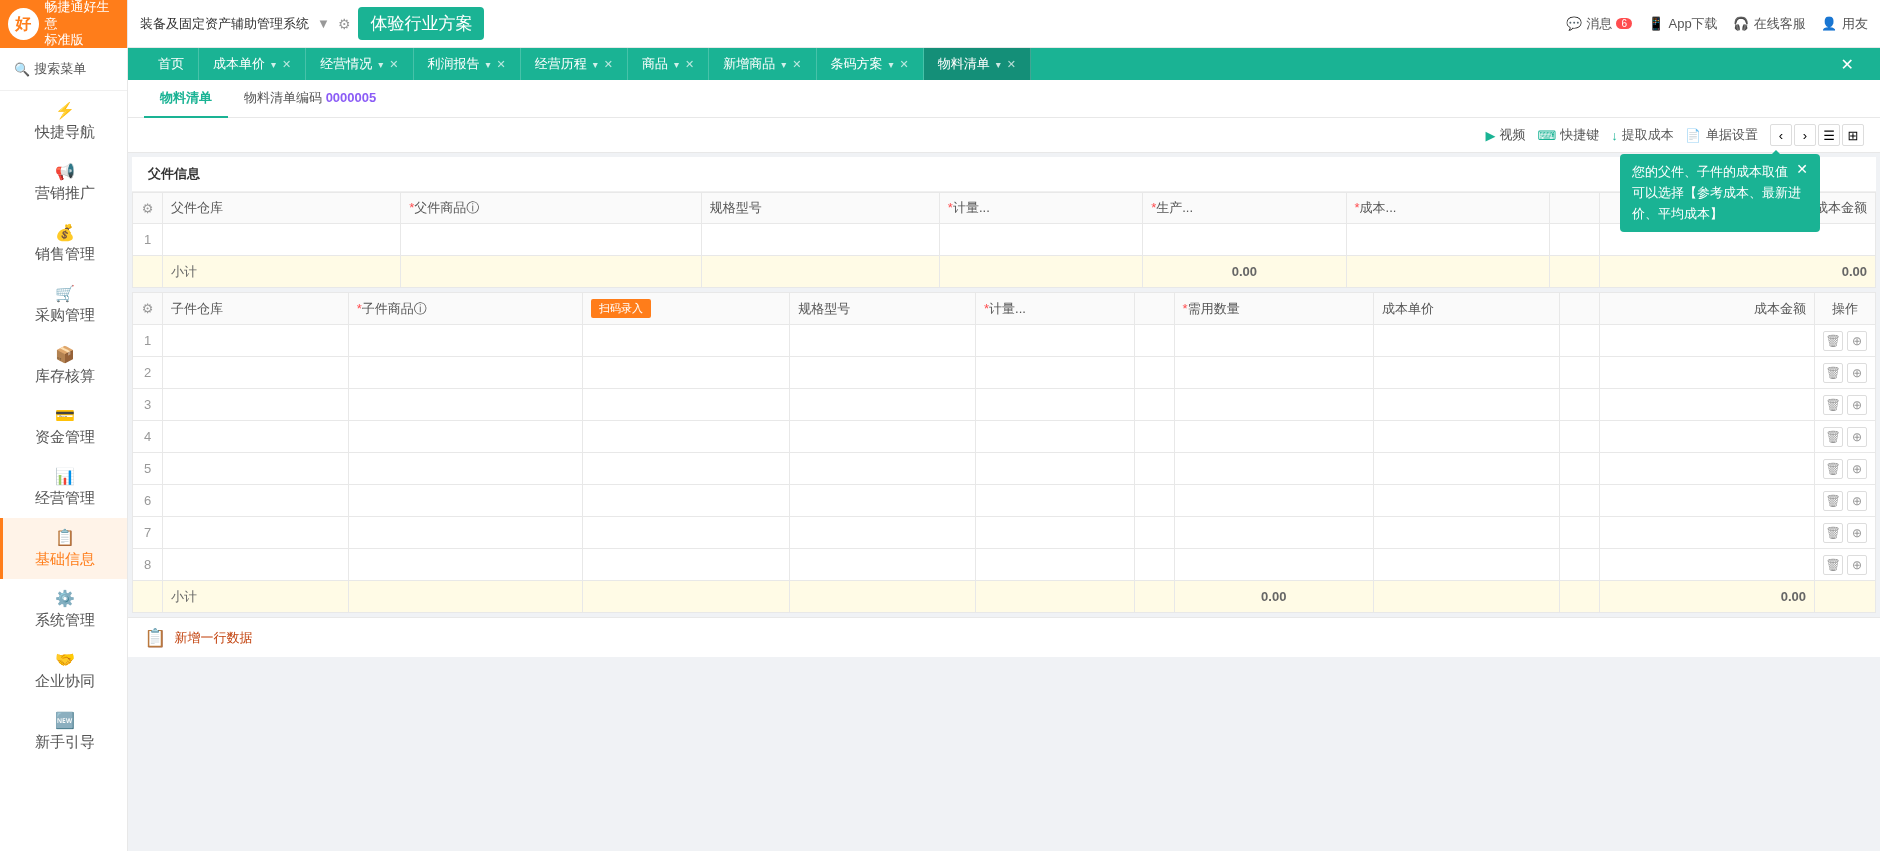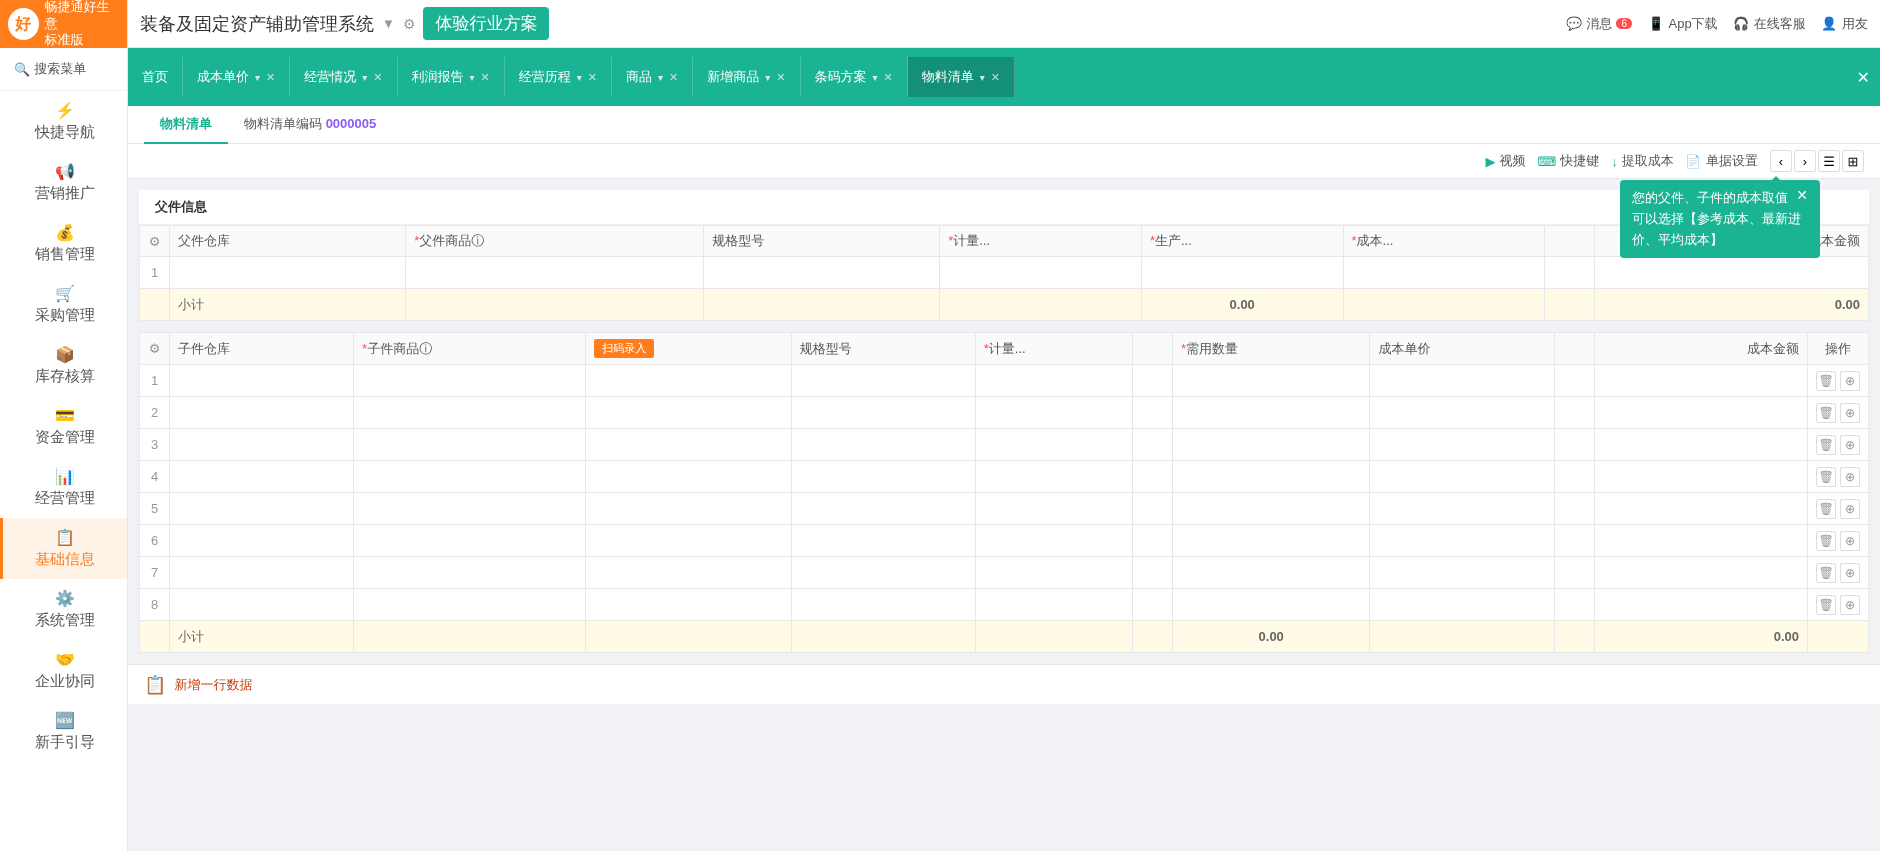--- a/index.html
+++ b/index.html
@@ -17,28 +17,28 @@
     .sidebar-nav-item.active { background: #fff3e8; color: #ff7d1a; border-left-color: #ff7d1a; }
     .sidebar-nav-item .icon { font-size: 16px; }
     .sidebar-nav-item .label { font-size: 15px; }
 
     
     .main { flex: 1; display: flex; flex-direction: column; overflow: hidden; }
 
     
     .topbar { height: 48px; background: #fff; border-bottom: 1px solid #e8e8e8; display: flex; align-items: center; justify-content: space-between; padding: 0 12px; flex-shrink: 0; }
     .topbar-left { display: flex; align-items: center; gap: 8px; }
-    .system-title { font-size: 18px; color: #333; }
+    .system-title { font-size: 13px; color: #333; }
     .topbar-right { display: flex; align-items: center; gap: 16px; }
     .topbar-btn { display: flex; align-items: center; gap: 4px; cursor: pointer; color: #555; font-size: 12px; }
     .badge { background: #ff4d4f; color: #fff; border-radius: 10px; padding: 0 5px; font-size: 10px; min-width: 16px; text-align: center; }
     .try-btn { background: #1ab394; color: #fff; border: none; border-radius: 4px; padding: 5px 12px; cursor: pointer; font-size: 17px; }
 
     
-    .nav-tabs { height: 58px; background: #1ab394; display: flex; align-items: center; padding: 0 0; flex-shrink: 0; overflow: hidden; }
+    .nav-tabs { height: 32px; background: #1ab394; display: flex; align-items: center; padding: 0 16px; flex-shrink: 0; overflow: hidden; }
     .nav-tab { padding: 0 14px; height: 40px; display: flex; align-items: center; color: #fff; cursor: pointer; white-space: nowrap; font-size: 13px; gap: 6px; border-right: 1px solid rgba(255,255,255,0.2); }
     .nav-tab.active { background: #148f78; }
     .nav-tab .close { opacity: 0.7; font-size: 11px; }
     .nav-tab .arrow { font-size: 10px; opacity: 0.8; }
     .nav-tab-close-all { margin-left: auto; padding: 0 10px; color: #fff; cursor: pointer; font-size: 16px; }
 
     
     .content { flex: 1; display: flex; flex-direction: column; overflow: hidden; background: #f0f2f5; }
 
     
@@ -53,21 +53,21 @@
     .toolbar-nav { display: flex; align-items: center; gap: 2px; }
     .toolbar-nav-btn { width: 22px; height: 22px; border: 1px solid #ddd; background: #fff; cursor: pointer; display: flex; align-items: center; justify-content: center; border-radius: 2px; }
 
     
     .tooltip-popup { position: absolute; right: 60px; top: 36px; background: #1ab394; color: #fff; padding: 8px 12px; border-radius: 4px; width: 200px; font-size: 12px; line-height: 1.6; z-index: 100; }
     .tooltip-popup::before { content: ''; position: absolute; top: -8px; right: 40px; border: 4px solid transparent; border-bottom-color: #1ab394; }
     .tooltip-close { float: right; cursor: pointer; font-size: 14px; line-height: 1; margin-left: 4px; }
 
     
     .table-area { flex: 1; overflow-y: auto; padding: 0; background: #f0f2f5; }
-    .section { background: #fff; margin: 11px; }
+    .section { background: #fff; margin: 4px; }
     .section-title { padding: 8px 16px; font-size: 13px; color: #333; font-weight: bold; background: #fff; border-bottom: 1px solid #f0f0f0; }
     
     table { width: 100%; border-collapse: collapse; font-size: 12px; }
     th { background: #fafafa; border: 1px solid #e8e8e8; padding: 6px 8px; color: #555; font-weight: normal; text-align: left; white-space: nowrap; }
     th .required { color: #ff4d4f; }
     td { border: 1px solid #e8e8e8; padding: 4px 8px; height: 32px; color: #333; background: #fff; }
     tr.subtotal td { background: #fffbe6; color: #666; }
     .row-num { color: #999; text-align: center; width: 30px; }
     .subtotal-label { color: #999; }
     .subtotal-value { text-align: center; font-weight: bold; color: #333; }

